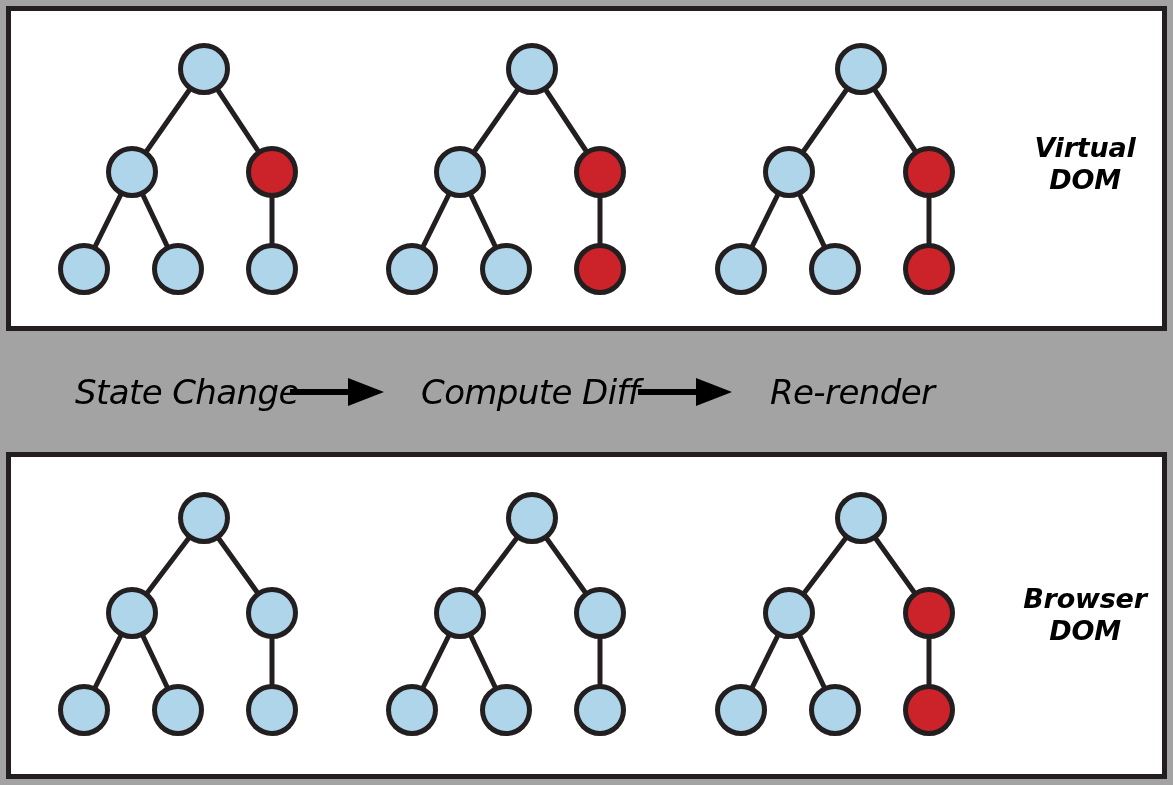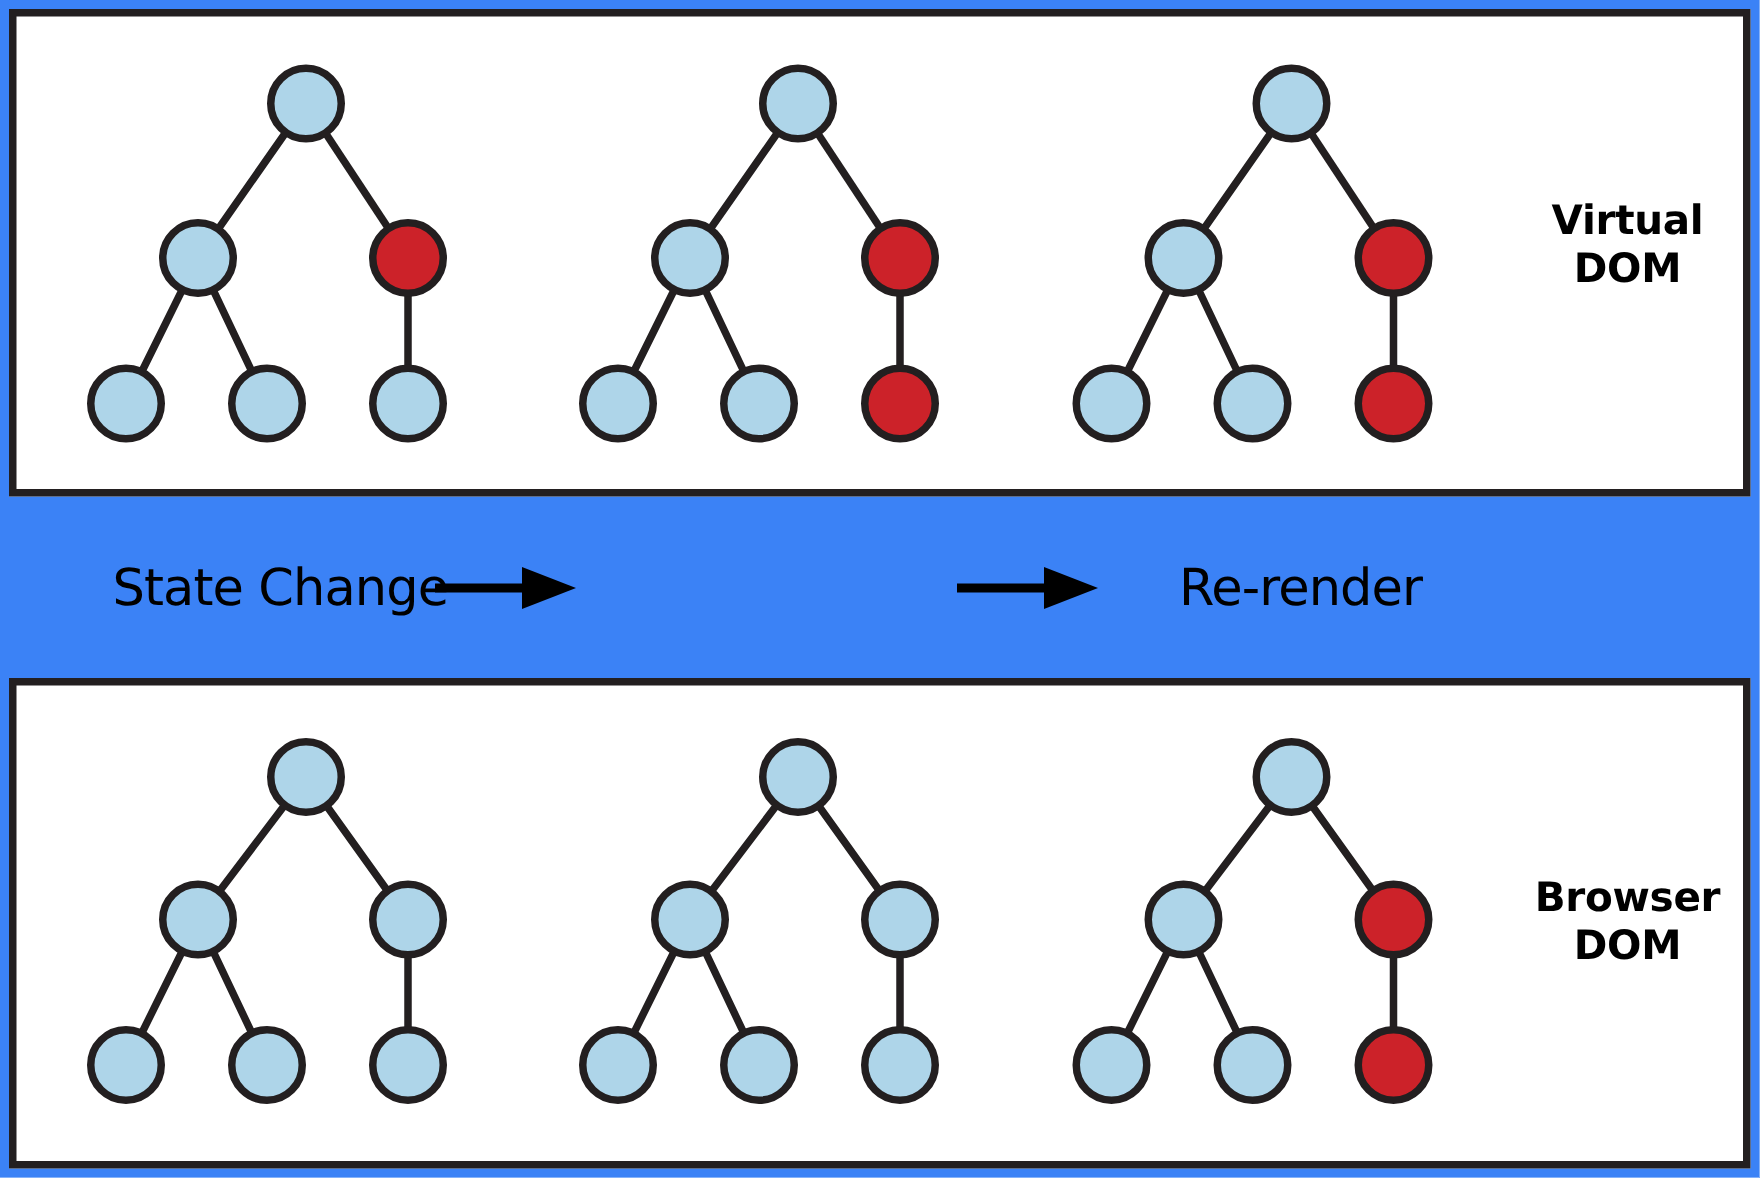--- a/index.html
+++ b/index.html
@@ -11,21 +11,22 @@
   body {
     width: 1173px;
     height: 785px;
     font-family: "Liberation Sans", sans-serif;
     overflow: hidden;
   }
   #canvas {
     position: relative;
     width: 1173px;
     height: 785px;
-    background: #3b82f6;
+    background: #a3a3a3;
+    font-style: italic;
   }
 
   
   .panel {
     position: absolute;
     box-sizing: border-box;
     border: 5px solid #231f20;
     background: #ffffff;
   }
   #panel-virtual  { left: 6px;  top: 6px;   width: 1161px; height: 325px; }
@@ -68,21 +69,21 @@
     display: flex;
     align-items: center;
     font-size: 34px;
     color: #000000;
     white-space: nowrap;
     font-family: "DejaVu Sans", "Liberation Sans", sans-serif;
     letter-spacing: -0.6px;
   }
   #flow-step-0 { left: 69px; }
   #flow-step-1 { left: 415px; }
-  #flow-step-2 { left: 764px; margin-left: 16px; }
+  #flow-step-2 { left: 764px; }
 
   .flow-arrow {
     position: absolute;
     top: 0;
     height: 112px;
     width: 108px;
     display: flex;
     align-items: center;
     justify-content: center;
   }
@@ -102,20 +103,21 @@
   </div>
 
   <div id="flow">
     <div class="flow-text" id="flow-step-0">State Change</div>
     <div class="flow-arrow" id="flow-arrow-0">
       <svg width="100" height="34" viewBox="0 0 100 34" aria-hidden="true">
         <line x1="2" y1="17" x2="66" y2="17" stroke="#000000" stroke-width="6"></line>
         <polygon points="60,3 96,17 60,31" fill="#000000"></polygon>
       </svg>
     </div>
+    <div class="flow-text" id="flow-step-1">Compute Diff</div>
     <div class="flow-arrow" id="flow-arrow-1">
       <svg width="100" height="34" viewBox="0 0 100 34" aria-hidden="true">
         <line x1="2" y1="17" x2="66" y2="17" stroke="#000000" stroke-width="6"></line>
         <polygon points="60,3 96,17 60,31" fill="#000000"></polygon>
       </svg>
     </div>
     <div class="flow-text" id="flow-step-2">Re-render</div>
   </div>
 
   <div class="panel" id="panel-browser"></div>

